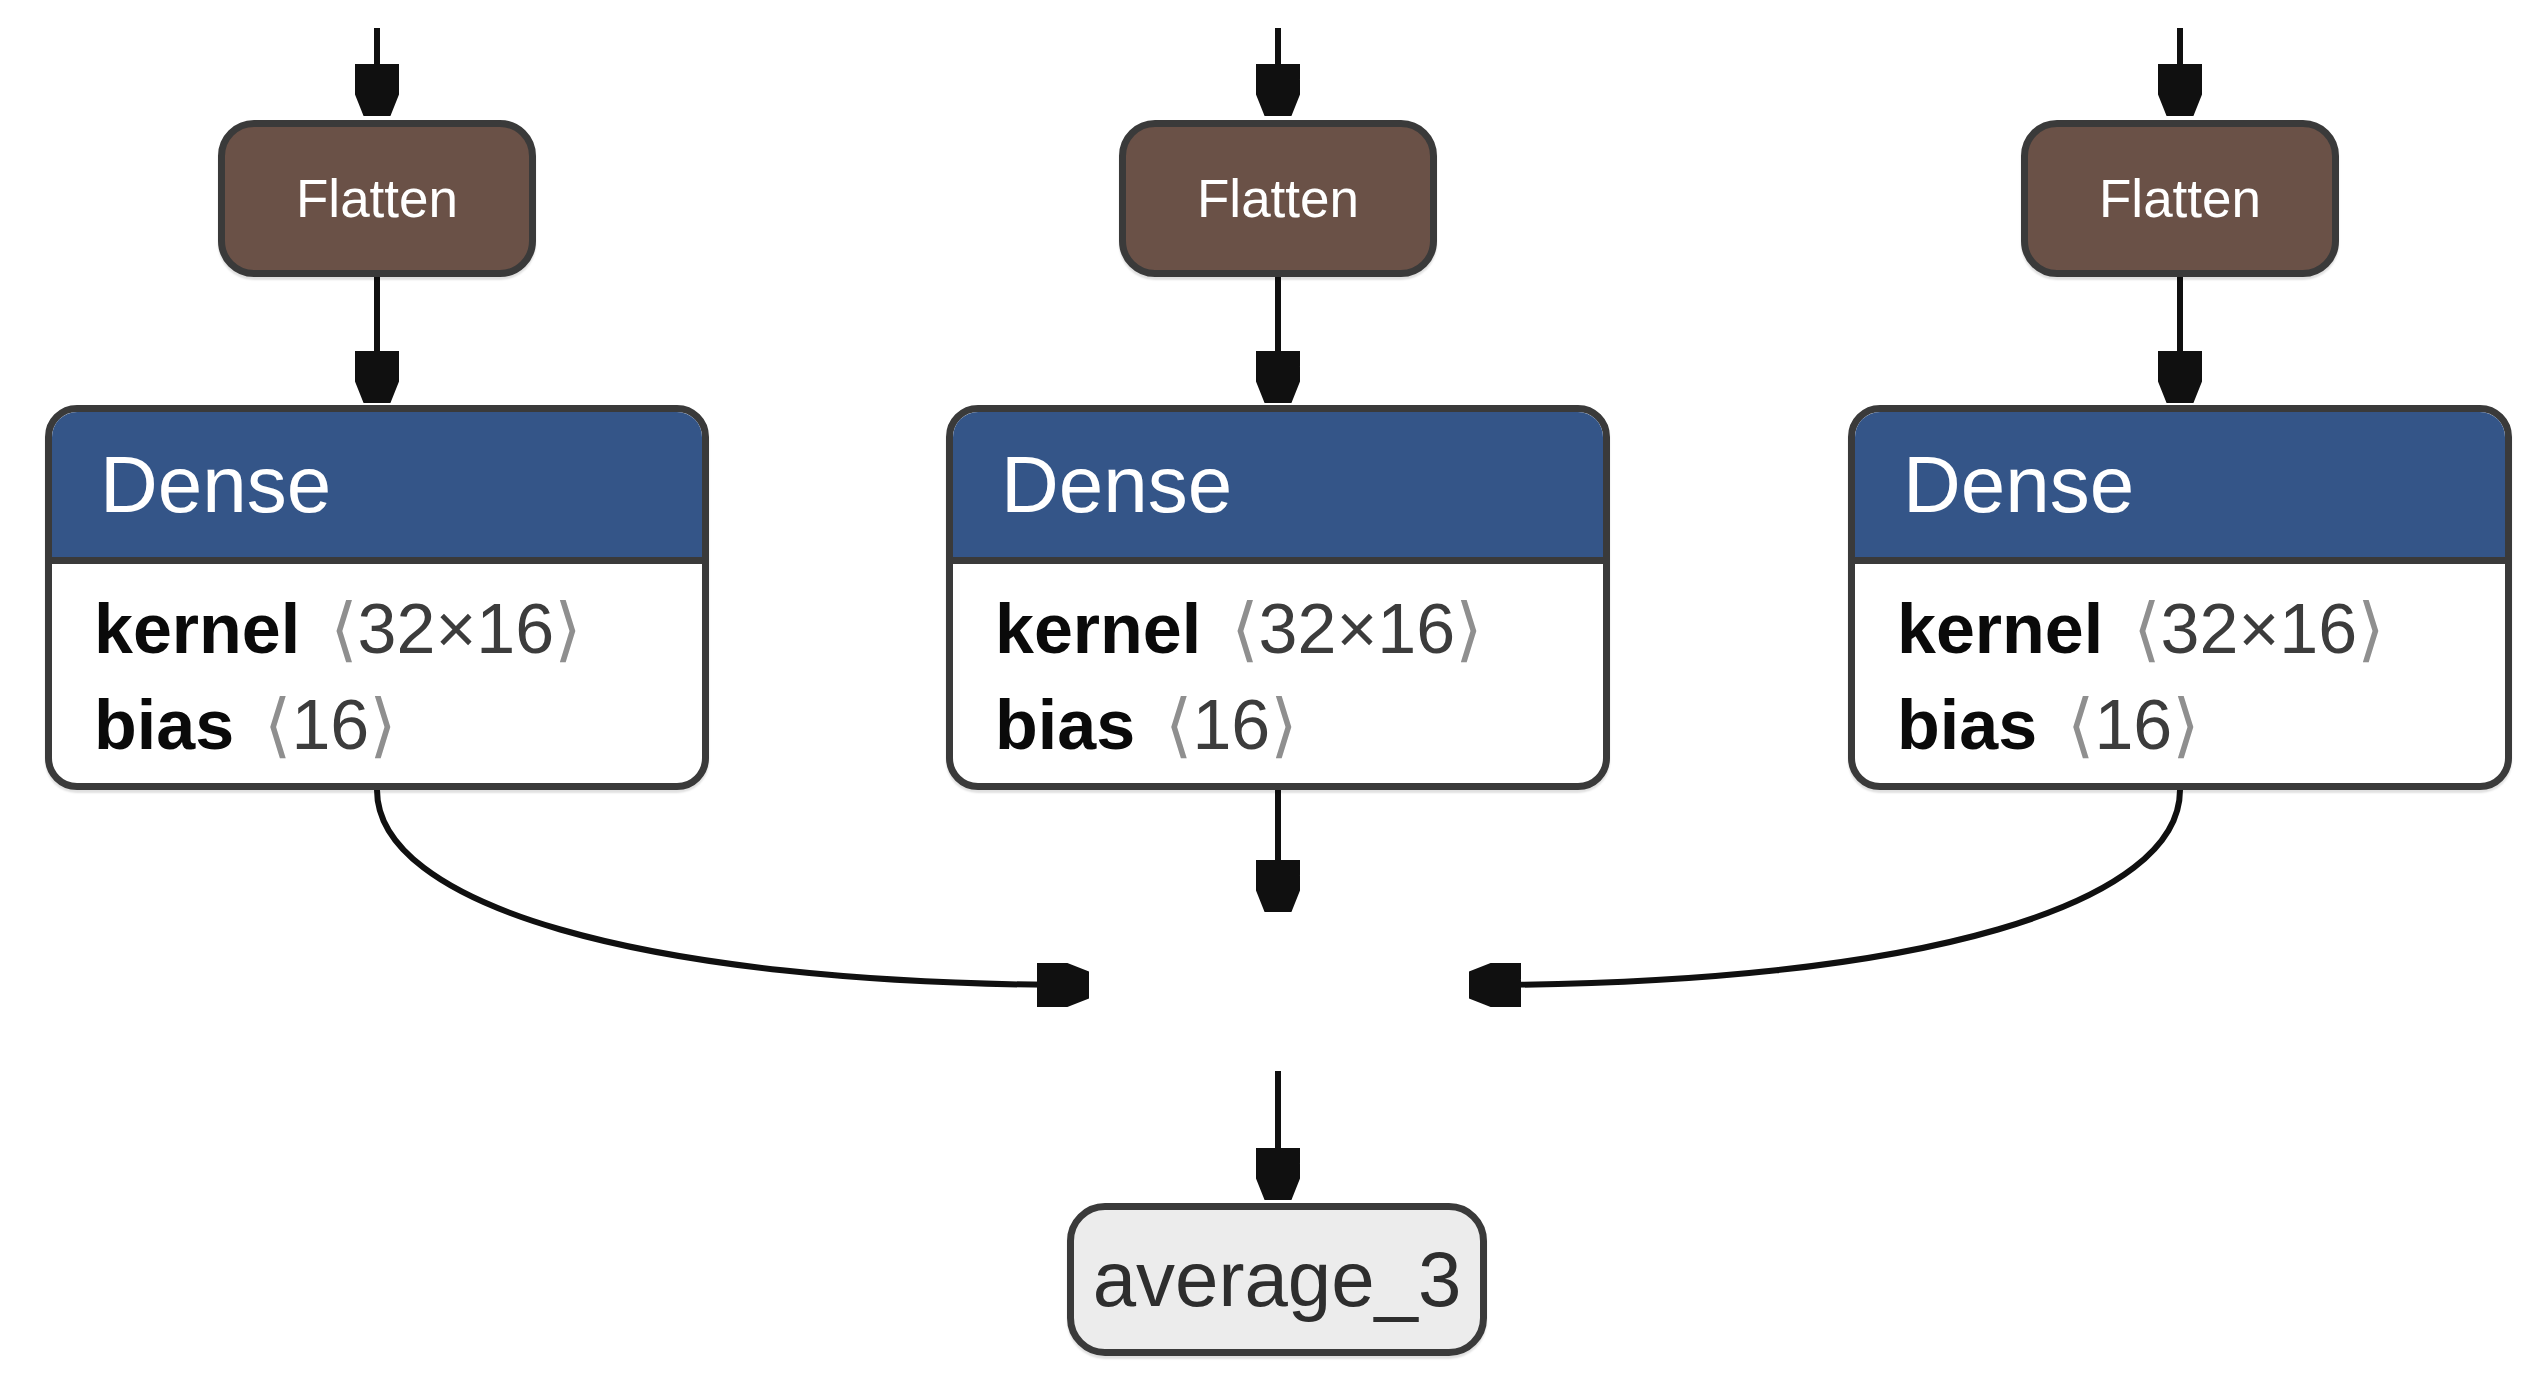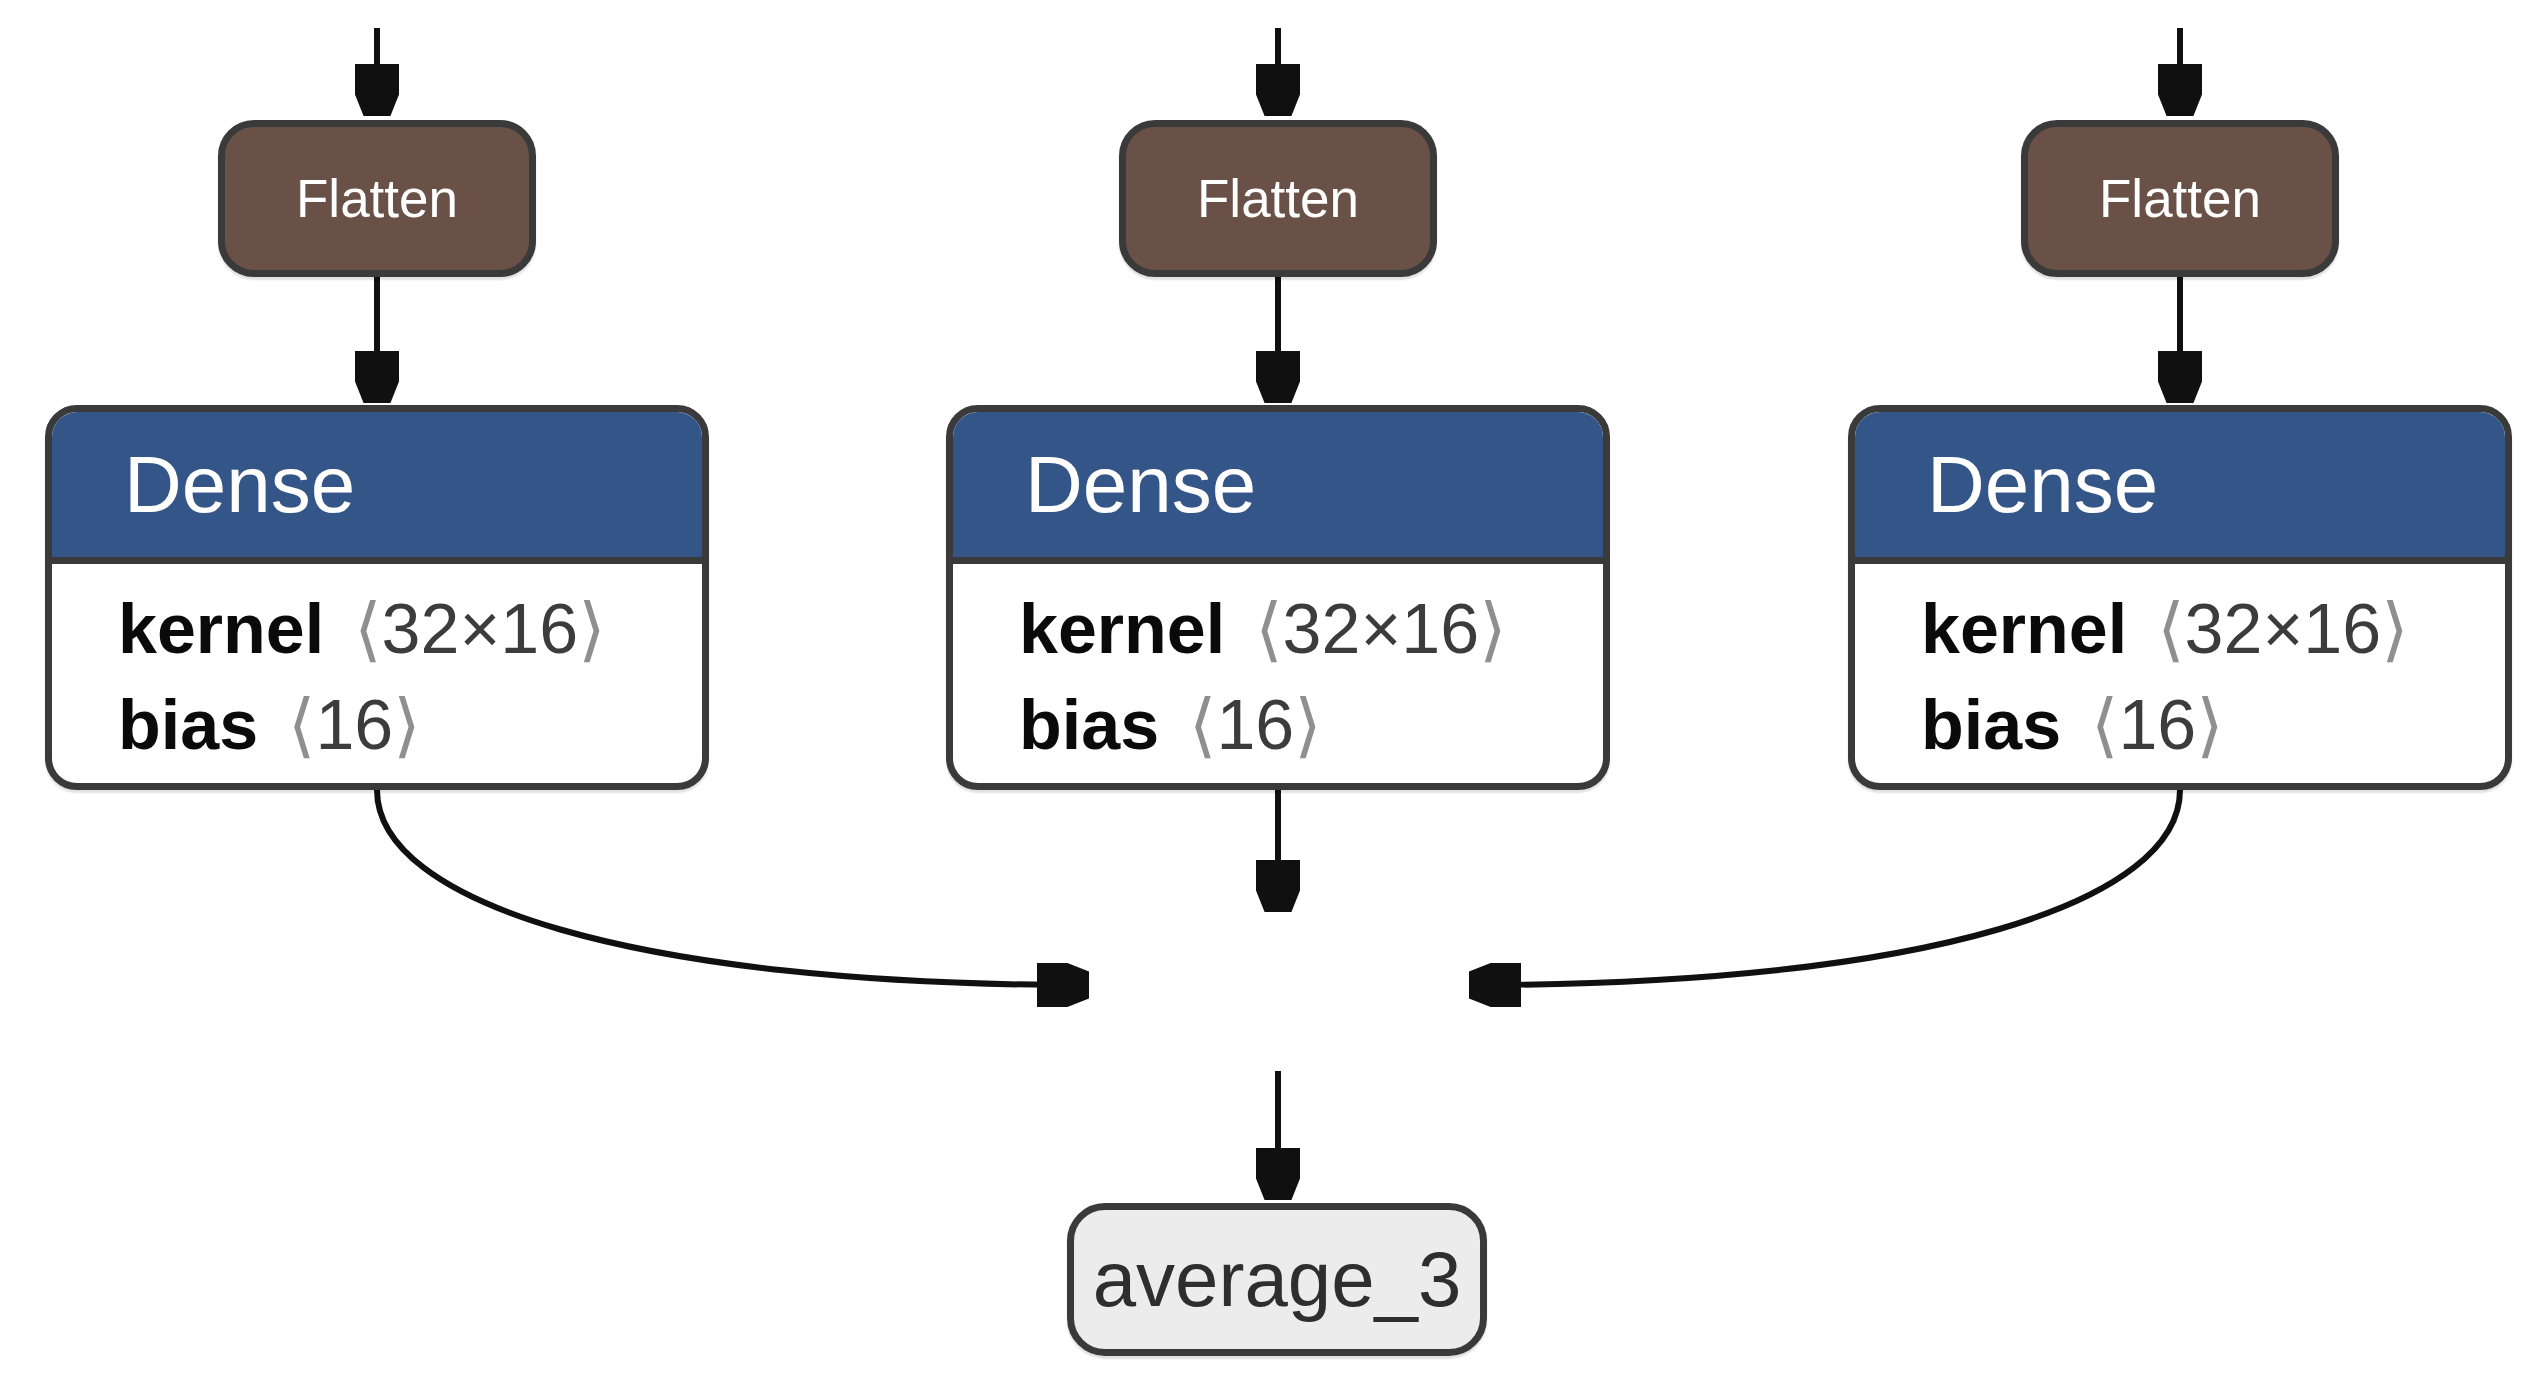--- a/index.html
+++ b/index.html
@@ -44,30 +44,30 @@
     border-radius:32px;
     display:block;overflow:hidden;
     box-shadow:0 3px 2px rgba(0,0,0,.12);
   }
   .dense-header{
     height:145px;
     background:var(--dense-header-fill);
     border-bottom:7px solid var(--border);
     color:var(--label-text);font-size:80px;
     display:flex;align-items:center;
-    padding-left:72px;
+    padding-left:48px;
     text-align:right;
   }
   .dense-body{
     height:226px;
     display:flex;flex-direction:column;justify-content:center;
     gap:26px;padding-left:42px;
   }
   .param-row{font-size:70px;line-height:1;white-space:nowrap;}
-  .param-name{font-weight:bold;color:var(--param-name);margin-left:24px;}
+  .param-name{font-weight:bold;color:var(--param-name);}
   .param-sep{display:inline-block;width:30px;}
   .param-bracket{color:var(--param-bracket);font-weight:400;}
   .param-dims{color:var(--param-dims);text-align:right;}
   .merge{
     left:1093px;top:914px;width:372px;height:157px;
     background:var(--merge-fill);
     border-radius:38px;
     color:var(--label-text);font-size:80px;
     box-shadow:0 3px 2px rgba(0,0,0,.12);
   }

